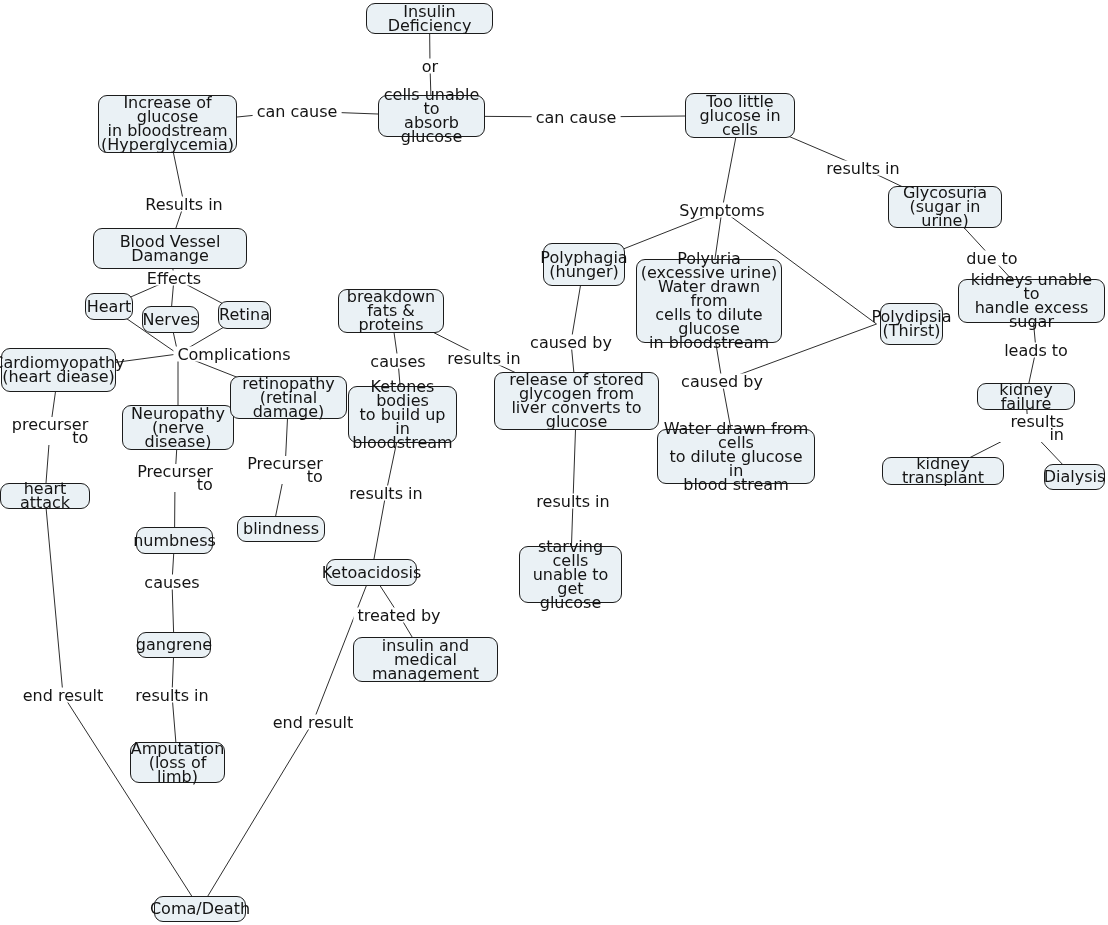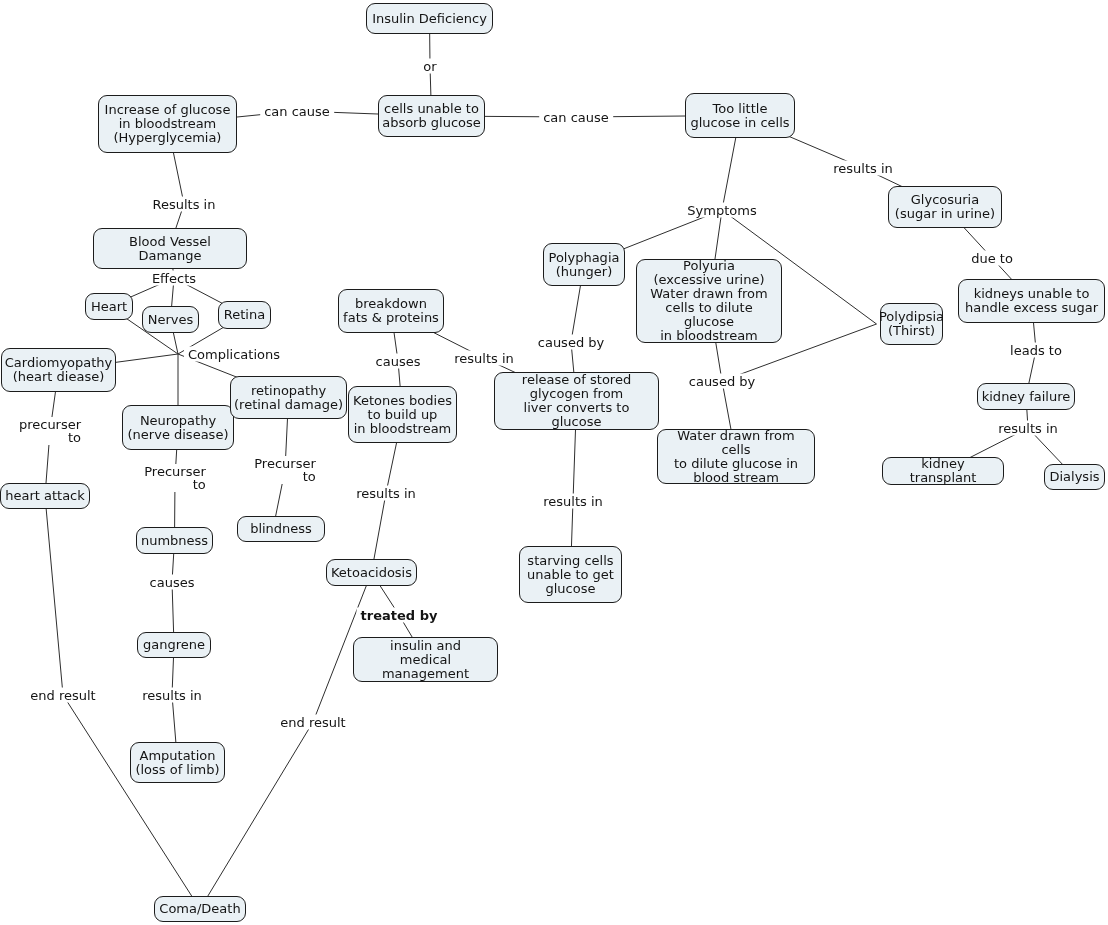--- a/index.html
+++ b/index.html
@@ -7,21 +7,21 @@
     padding: 0;
     background: #ffffff;
   }
   #stage {
     position: relative;
     width: 1108px;
     height: 925px;
     background: #ffffff;
     overflow: hidden;
     font-family: "DejaVu Sans", "Liberation Sans", sans-serif;
-    font-size: 13px;
+    font-size: 16px;
     color: #141414;
     border-radius: 14px;
   }
   .wires {
     position: absolute;
     left: 0;
     top: 0;
     z-index: 0;
   }
   .node {
@@ -187,21 +187,21 @@
 to</div>
     <div class="edge-label" style="left: 285px; top: 470px;">Precurser
 to</div>
     <div class="edge-label" style="left: 398px; top: 361px;">causes</div>
     <div class="edge-label" style="left: 484px; top: 358px;">results in</div>
     <div class="edge-label" style="left: 571px; top: 342px;">caused by</div>
     <div class="edge-label" style="left: 722px; top: 210px;">Symptoms</div>
     <div class="edge-label" style="left: 722px; top: 381px;">caused by</div>
     <div class="edge-label" style="left: 573px; top: 501px;">results in</div>
     <div class="edge-label" style="left: 386px; top: 493px;">results in</div>
-    <div class="edge-label" style="left: 399px; top: 615px; font-weight: bold;">treated by</div>
+    <div class="edge-label" style="left: 399px; top: 615px;">treated by</div>
     <div class="edge-label" style="left: 172px; top: 582px;">causes</div>
     <div class="edge-label" style="left: 172px; top: 695px;">results in</div>
     <div class="edge-label" style="left: 63px; top: 695px;">end result</div>
     <div class="edge-label" style="left: 313px; top: 722px;">end result</div>
     <div class="edge-label" style="left: 863px; top: 168px;">results in</div>
     <div class="edge-label" style="left: 992px; top: 258px;">due to</div>
     <div class="edge-label" style="left: 1036px; top: 350px;">leads to</div>
     <div class="edge-label" style="left: 1028px; top: 428px;">results in</div>
   </div>
 

